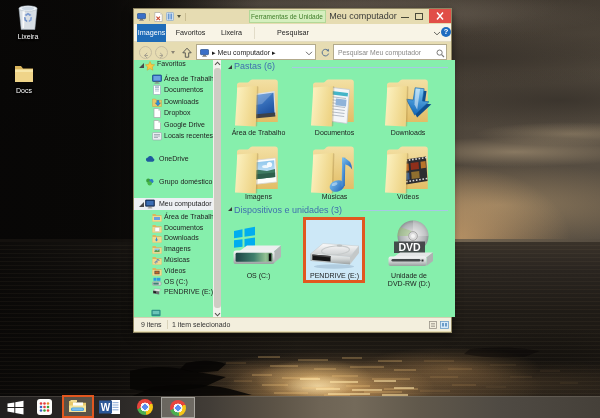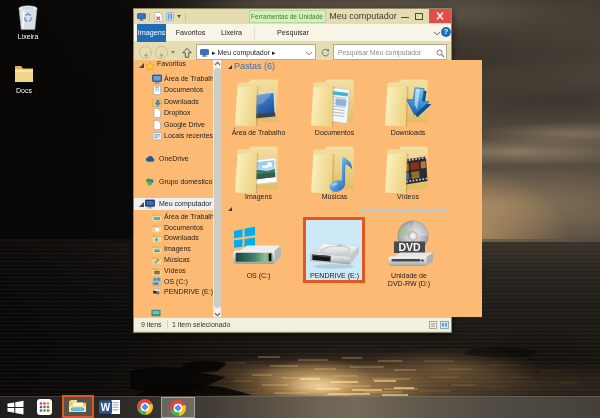--- a/index.html
+++ b/index.html
@@ -46,21 +46,21 @@
 #win{left:133px;top:8px;width:319px;height:325px;background:#e6dcb2;border:1px solid #8f8663;box-shadow:0 3px 8px rgba(0,0,0,.55);}
 .mini{position:absolute}
 .chrome{width:16px;height:16px;border-radius:50%;
 background:radial-gradient(circle at 50% 50%, #5b8def 0 2.7px, #f2f5f8 2.7px 4.4px, rgba(0,0,0,0) 4.6px),
 conic-gradient(from -45deg, #e8453c 0 110deg, #f7c617 0 215deg, #4caf50 0 300deg, #e8453c 0 360deg);}
 #titlebar{left:0;top:0;width:317px;height:15px}
 #tabrow{left:0;top:15px;width:317px;height:18px;background:#f8f4e6;border-bottom:1px solid #e3dcc2}
 .tab{position:absolute;top:0;height:18px;font-size:7.2px;color:#1e1e1e;line-height:18px;text-align:center}
 #addrrow{left:0;top:33px;width:317px;height:22px}
 .navbtn{position:absolute;width:13px;height:13px;border-radius:50%;border:1px solid #c6bda0}
-#content{left:0;top:51px;width:348px;height:257px;background:#fdba74;overflow:hidden}
+#content{left:0;top:51px;width:321px;height:257px;background:#86efac;overflow:hidden}
 .side{position:absolute;font-size:7px;color:#222;white-space:nowrap}
 .sideic{position:absolute;width:10px;height:10px}
 .grp{position:absolute;font-size:9px;color:#3f6fae;white-space:nowrap}
 .grpline{position:absolute;height:1px;background:#a8c8e4}
 .clabel{position:absolute;width:76px;text-align:center;font-size:7px;color:#1c1c1c;line-height:8px}
 #statusbar{left:0;top:308px;width:317px;height:14px;background:#f3efdd;border-top:1px solid #d6cfb2;font-size:7px;color:#333}
 </style></head>
 <body>
 <div class="abs" id="sky"></div>
 <div class="abs" id="skydark"></div>
@@ -370,20 +370,21 @@
       </svg>
 
   <svg class="mini" style="left:93.5px;top:4.5px" width="4" height="4">
         <polygon points="0,4 4,4 4,0" fill="#3a3a3a"></polygon>
       </svg>
   <div class="grp" style="left:100px;top:1px">Pastas (6)</div>
   <div class="grpline" style="left:158px;top:6.5px;width:156px"></div>
   <svg class="mini" style="left:93.5px;top:147px" width="4" height="4">
         <polygon points="0,4 4,4 4,0" fill="#3a3a3a"></polygon>
       </svg>
+  <div class="grp" style="left:100px;top:144.5px">Dispositivos e unidades (3)</div>
   <div class="grpline" style="left:226px;top:149.5px;width:88px"></div>
 
   <div class="mini" style="left:169px;top:157px;width:62px;height:66px;background:#cde8f7;border:3px solid #e2571f"></div>
 
   <svg class="mini" style="left:100px;top:16.5px" width="48" height="50" viewBox="0 0 48 50">
    <path d="M3,45 L3,8 C3,6.5 4,5.5 5.5,5.5 L13.5,5.5 C15.5,5.5 15.8,2.5 18.3,2.5 L41,2.5 C42.8,2.5 43.8,3.5 43.8,5.2 L43.8,45 Z" fill="url(#gfb)"></path>
    <path d="M14,18.5 L40,14.8 L41.2,37.5 L15.2,40.5 Z" fill="url(#gmon)" stroke="#d8dfe6" stroke-width="1.2"></path>
    <path d="M14,18.5 L40,14.8 L28,27 L14.4,29 Z" fill="rgba(255,255,255,.22)"></path>
    <path d="M15.2,38 L41.2,35.5 L41.3,39.5 L15.3,42 Z" fill="#3c4148"></path>
    <path d="M1,48.5 L3.3,10.5 L23,9 L21.8,49.5 Z" fill="url(#gff)"></path>

